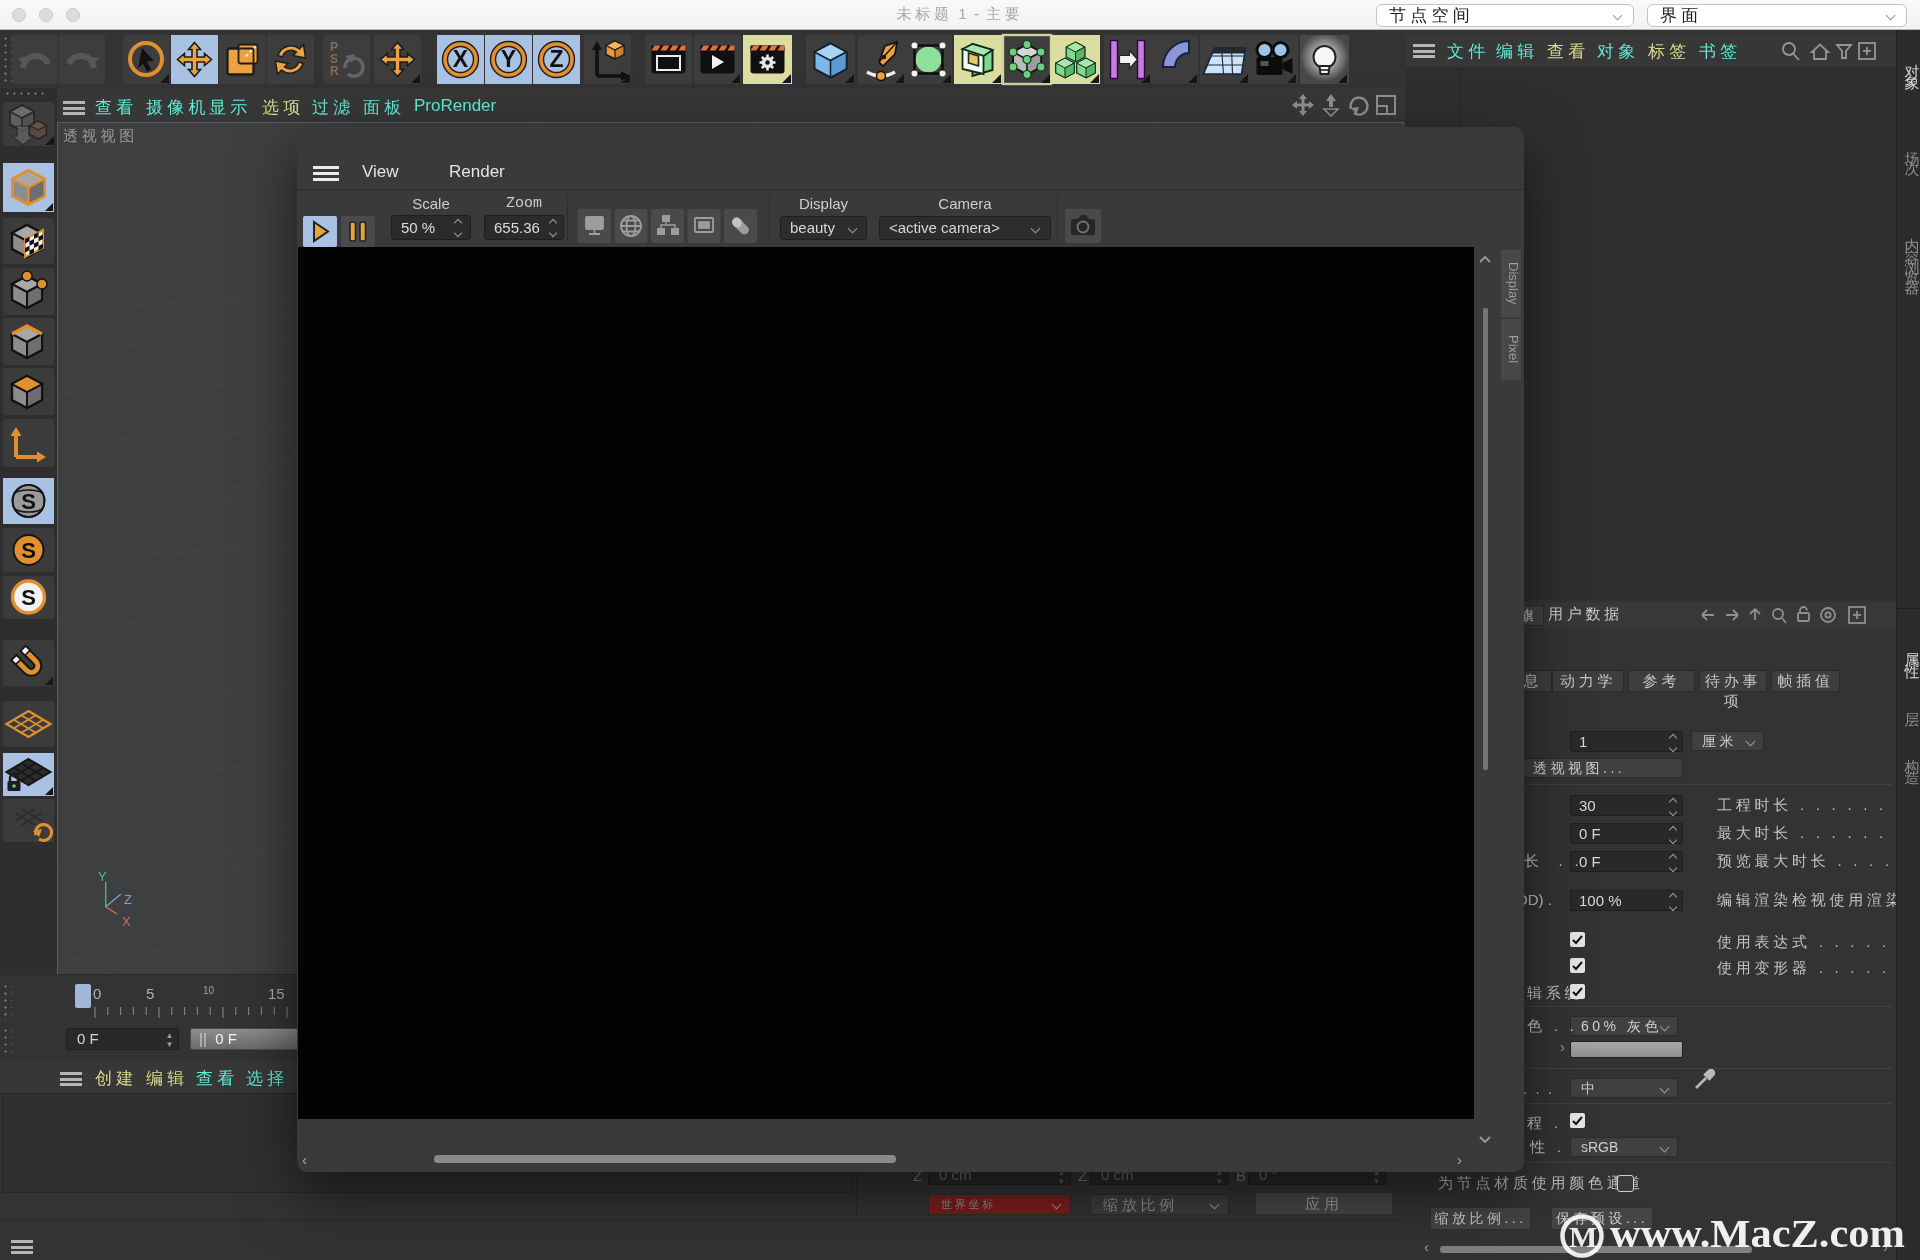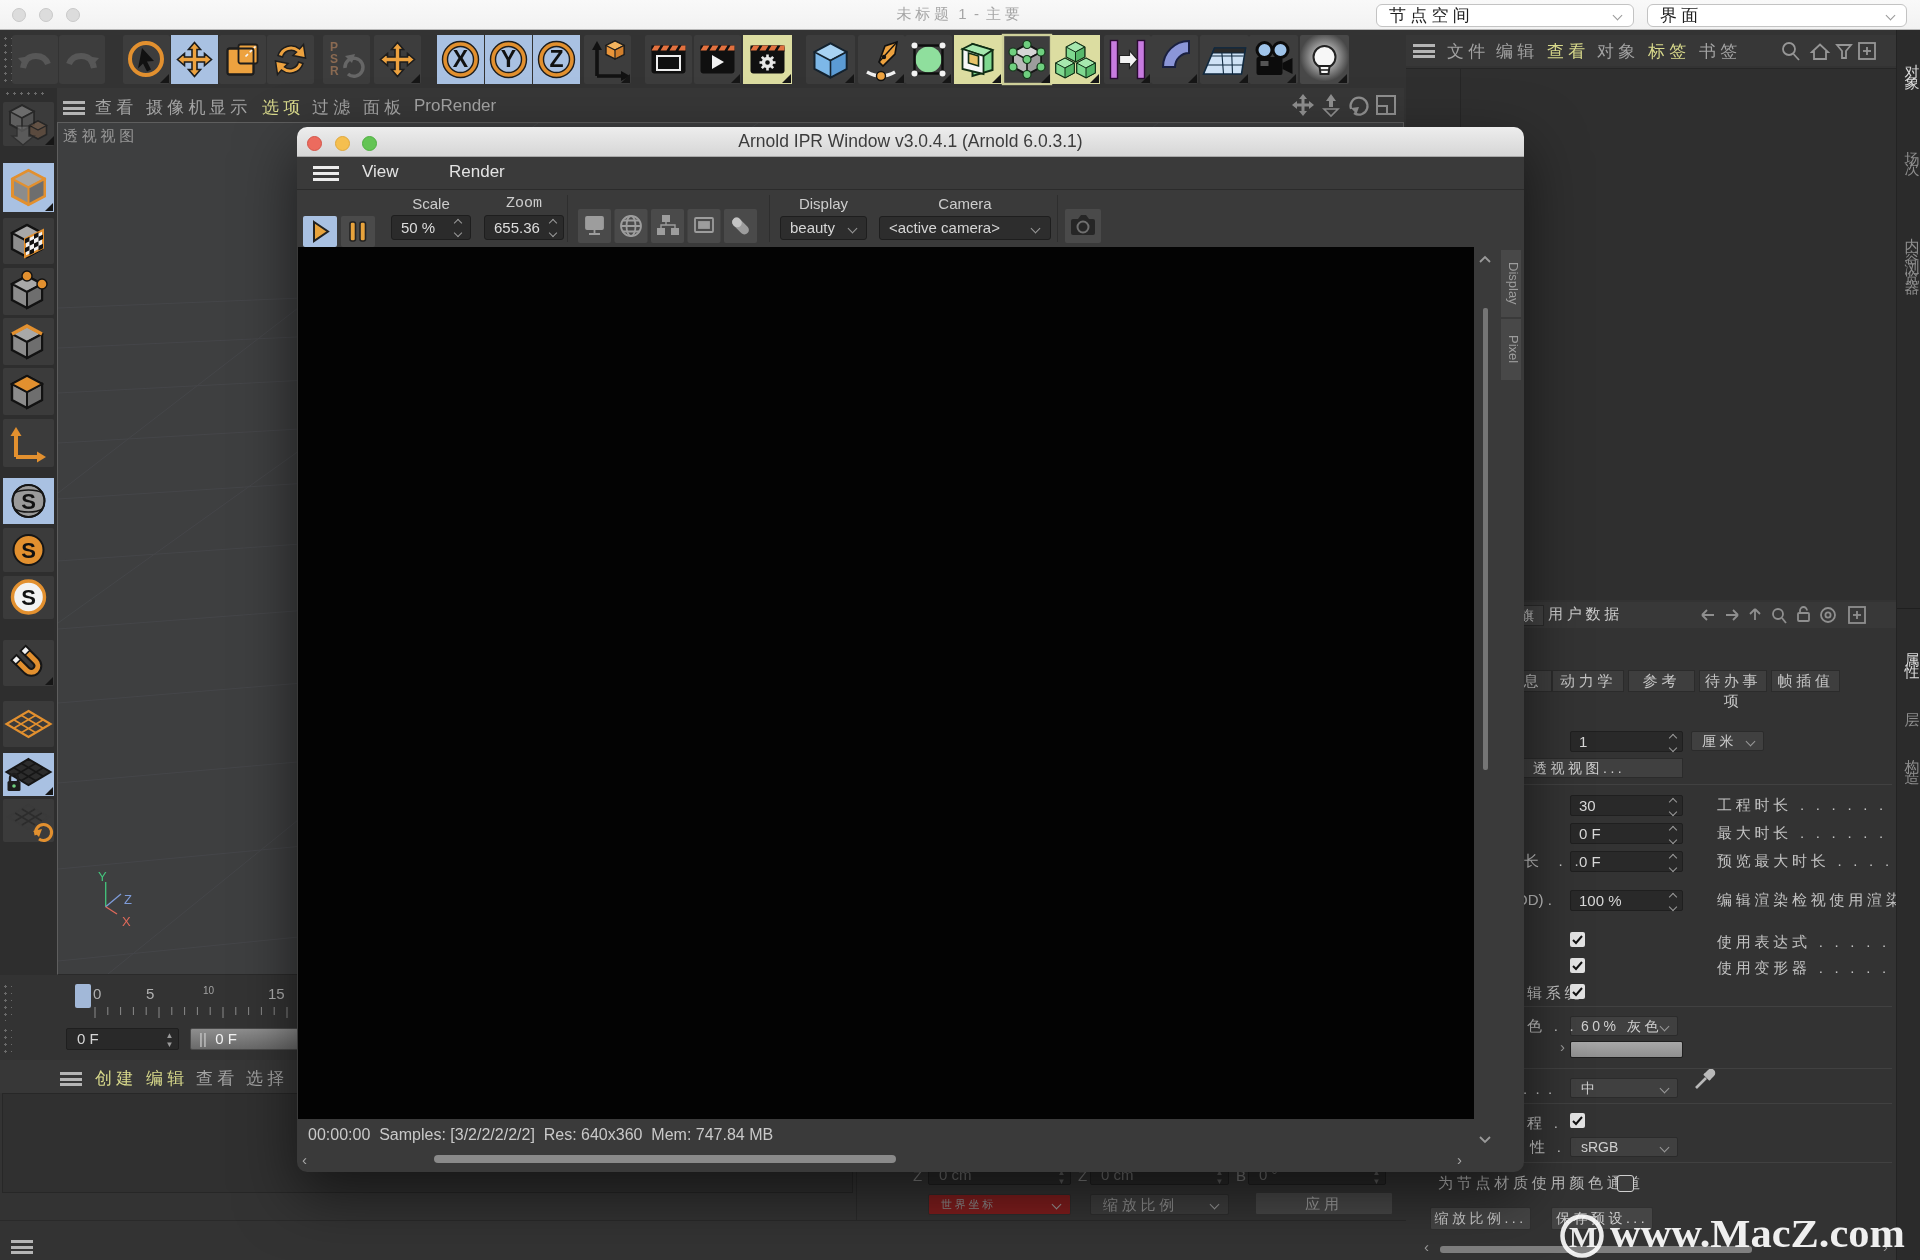--- a/index.html
+++ b/index.html
@@ -32,21 +32,21 @@
 
 #toolbar { position:absolute; left:0; top:30px; width:1400px; height:58px; background:#333333; }
 .dots { background-image:radial-gradient(#6b6b6b 1.1px, transparent 1.3px);
   background-size:7px 7px; }
 
 
 #leftpal { position:absolute; left:0; top:88px; width:57px; height:887px; background:#2e2e2e; }
 
 
 #vpmenu { position:absolute; left:57px; top:88px; width:1347px; height:34px; background:#373737; }
-.menuitem { position:absolute; top:8px; font-size:17px; color:#a3a3a3; white-space:nowrap; }
+.menuitem { position:absolute; top:8px; font-size:17px; color:#5eead4; white-space:nowrap; }
 .menuitem.sel { color:#d8d98b; }
 #viewport { position:absolute; left:57px; top:122px; width:1347px; height:853px;
   background:#3e3f40; border:1px solid #5e5e5e; border-bottom-color:#2a2a2a; }
 
 
 .darkfield { background:#292929; border:1px solid #1f1f1f; border-radius:2px;
   color:#d5d5d5; font-size:15px; }
 .stepper { position:absolute; right:2px; top:2px; width:13px; color:#9a9a9a; font-size:8px;
   line-height:9px; text-align:center; }
 
@@ -743,25 +743,20 @@
   <div class="vtext on cjk" style="top:5px;height:56px;">对象</div>
   <div class="vtext cjk" style="top:92px;height:56px;">场次</div>
   <div class="vtext cjk" style="top:150px;height:146px;">内容浏览器</div>
   <div class="abs" style="left:0;top:578px;width:24px;height:1px;background:#1f1f1f;"></div>
   <div class="vtext on cjk" style="top:594px;height:56px;">属性</div>
   <div class="vtext cjk" style="top:660px;height:32px;">层</div>
   <div class="vtext cjk" style="top:700px;height:56px;">构造</div>
 </div>
 
 <div id="arnold">
-  <div id="atitle">Arnold IPR Window v3.0.4.1 (Arnold 6.0.3.1)
-    <div class="alight" style="left:10px;background:#ec6b5e;border:1px solid #d35548;"></div>
-    <div class="alight" style="left:37.5px;background:#f5bf4f;border:1px solid #dfa73c;"></div>
-    <div class="alight" style="left:65px;background:#63c454;border:1px solid #4faf42;"></div>
-  </div>
   <div id="amenu">
       <style>#amenu .burger:before{background:#ececec;}</style>
     <div class="burger" style="left:16px;top:9px;width:26px;height:15px;border-color:#ececec;"></div>
     <div class="abs" style="left:65px;top:5px;">View</div>
     <div class="abs" style="left:152px;top:5px;">Render</div>
   </div>
   <div id="atoolbar">
     <div class="abs" style="left:6px;top:26px;width:34px;height:31px;background:#a9c1e2;border-radius:2px;"></div>
     <svg class="abs" style="left:6px;top:26px;" width="34" height="31">
         <path d="M11,6 L25,15.5 L11,25 Z" fill="#e8a33c" stroke="#222" stroke-width="2"></path>
@@ -827,21 +822,20 @@
     <svg class="abs" style="left:1181px;top:128px;" width="14" height="9">
         <path d="M2,7 L7,2 L12,7" stroke="#9a9a9a" stroke-width="1.8" fill="none"></path>
       </svg>
     <div class="abs" style="left:1186px;top:181px;width:5px;height:462px;background:#757575;border-radius:2px;"></div>
     <div class="abs" style="left:1204px;top:123px;width:20px;height:67px;background:#484848;color:#9d9d9d;font-size:13px;writing-mode:vertical-rl;text-align:center;">Display</div>
     <div class="abs" style="left:1204px;top:192px;width:20px;height:61px;background:#484848;color:#9d9d9d;font-size:13px;writing-mode:vertical-rl;text-align:center;">Pixel</div>
     <svg class="abs" style="left:1181px;top:1008px;" width="14" height="9">
         <path d="M2,2 L7,7 L12,2" stroke="#9a9a9a" stroke-width="1.8" fill="none"></path>
       </svg>
   </div>
-  <div id="astatus"><span style="margin-left:11px;">00:00:00&nbsp; Samples: [3/2/2/2/2/2]&nbsp; Res: 640x360&nbsp; Mem: 747.84 MB</span></div>
   <div id="ahscroll">
     <div class="abs" style="left:5px;top:1px;color:#a8a8a8;font-size:15px;">‹</div>
     <div class="abs" style="left:1160px;top:1px;color:#a8a8a8;font-size:15px;">›</div>
     <div class="abs" style="left:137px;top:5px;width:462px;height:8px;background:#8a8a8a;border-radius:4px;"></div>
   </div>
 </div>
 
 <div id="wmark">
   <svg width="360" height="66" viewBox="0 0 360 66">
     <circle cx="26" cy="42" r="19.5" fill="none" stroke="rgba(255,255,255,0.9)" stroke-width="4.5"></circle>

